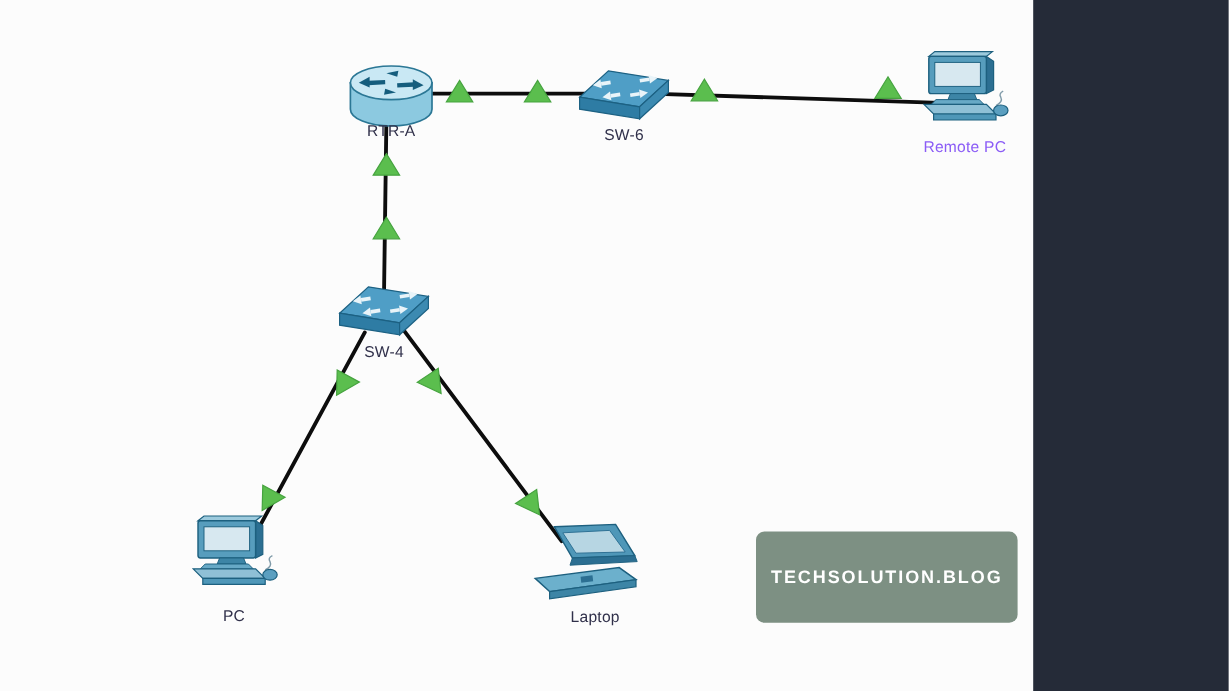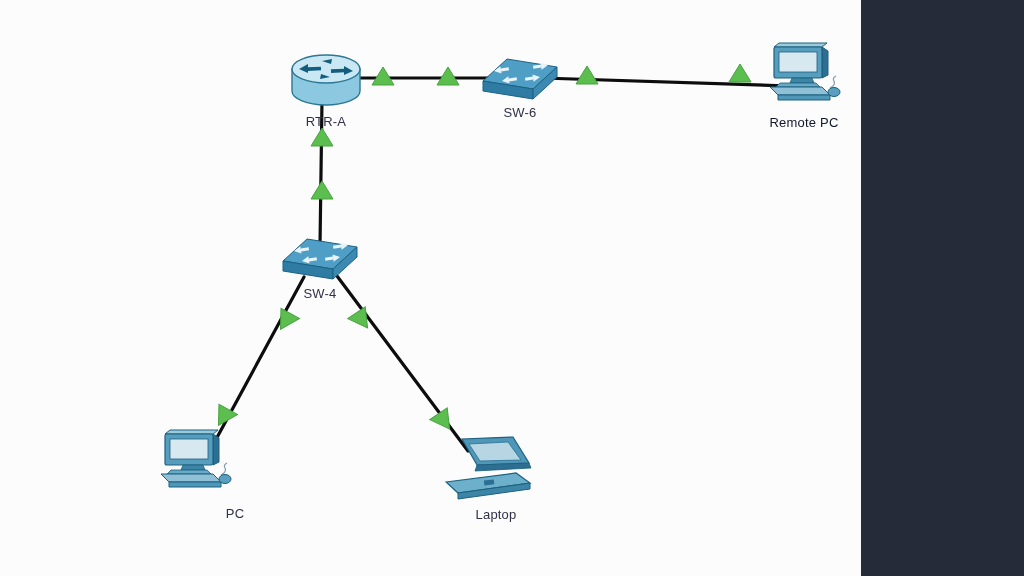--- a/index.html
+++ b/index.html
@@ -110,23 +110,26 @@
         <use transform="translate(326,80)" href="#sym-router" xlink:href="#sym-router"></use>
         <use transform="translate(520,78)" href="#sym-switch" xlink:href="#sym-switch"></use>
         <use transform="translate(804,80)" href="#sym-pc" xlink:href="#sym-pc"></use>
         <use transform="translate(320,258)" href="#sym-switch" xlink:href="#sym-switch"></use>
         <use transform="translate(195,467)" href="#sym-pc" xlink:href="#sym-pc"></use>
         <use transform="translate(488,470)" href="#sym-laptop" xlink:href="#sym-laptop"></use>
       </g>
   </svg>
 
   <div id="labels-layer">
-      <div class="device-label" style="left: 326px; top: 121px; color: rgb(48, 48, 74);">RTR-A</div>
+      <div class="device-label" style="left: 326px; top: 109px; color: rgb(48, 48, 74);">RTR-A</div>
       <div class="device-label" style="left: 520px; top: 112px; color: rgb(48, 48, 74);">SW-6</div>
-      <div class="device-label" style="left: 804px; top: 122px; color: #0f172a;">Remote PC</div>
+      <div class="device-label" style="left: 804px; top: 122px; color: #8b5cf6;">Remote PC</div>
       <div class="device-label" style="left: 320px; top: 293px; color: rgb(48, 48, 74);">SW-4</div>
-      <div class="device-label" style="left: 195px; top: 513px; color: rgb(48, 48, 74); margin-left: 40px;">PC</div>
+      <div class="device-label" style="left: 195px; top: 513px; color: rgb(48, 48, 74);">PC</div>
       <div class="device-label" style="left: 496px; top: 514px; color: rgb(48, 48, 74);">Laptop</div>
     </div>
 
+  <div class="watermark" style="background: rgb(125, 144, 131);">
+    <span style="color: rgb(255, 255, 255);">TECHSOLUTION.BLOG</span>
+  </div>
 
   <div class="side-panel" style="background: rgb(37, 43, 56);"></div>
 </div>
 
 </body></html>

